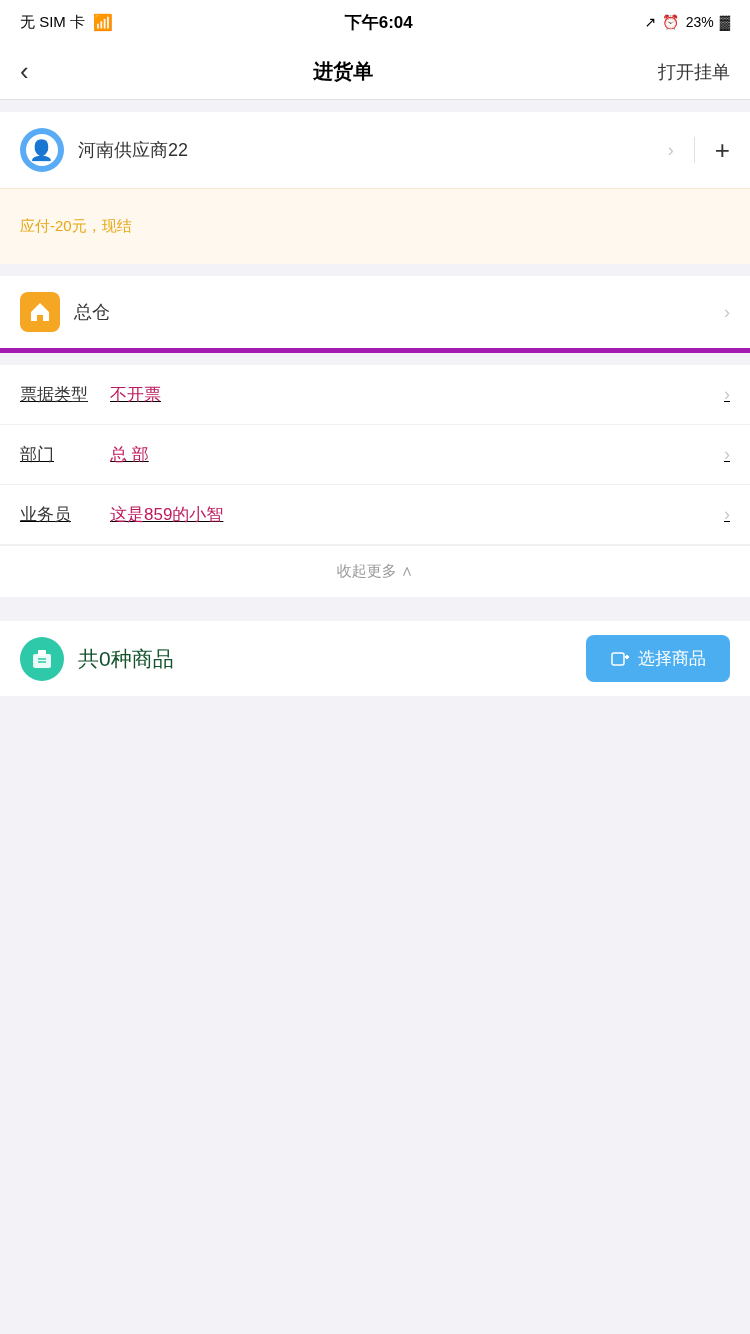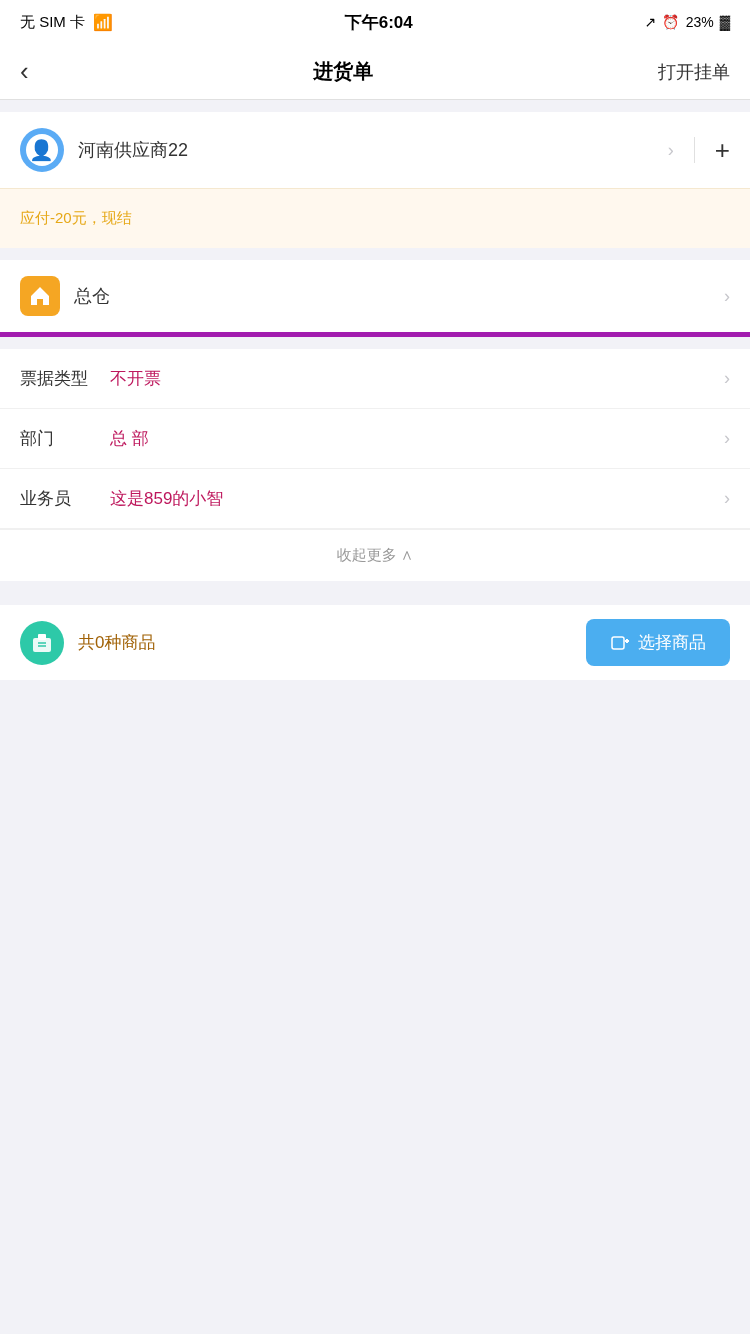--- a/index.html
+++ b/index.html
@@ -102,38 +102,39 @@
       font-size: 26px;
       color: #333;
       border-left: 1px solid #e0e0e0;
       padding-left: 20px;
       line-height: 1;
     }
 
     
     .notice-banner {
       background: #fff8ee;
-      padding: 20px 20px;
+      padding: 28px 20px;
       font-size: 15px;
       color: #e6a817;
       border-top: 1px solid #f5e8cf;
     }
 
     
     .form-section {
       background: #fff;
       margin-top: 0;
     }
     .form-row {
       display: flex;
       align-items: center;
       padding: 18px 20px;
       border-bottom: 1px solid #f0f0f0;
       position: relative;
       min-height: 58px;
+      text-decoration: underline;
     }
     .form-row:last-child { border-bottom: none; }
     .form-label {
       font-size: 17px;
       color: #333;
       width: 90px;
       flex-shrink: 0;
     }
     .form-value {
       font-size: 17px;
@@ -205,22 +206,22 @@
       height: 44px;
       border-radius: 50%;
       background: #2dc9a8;
       display: flex;
       align-items: center;
       justify-content: center;
       margin-right: 14px;
       flex-shrink: 0;
     }
     .product-count {
-      font-size: 17px;
-      color: #a16207;
+      font-size: 21px;
+      color: #14532d;
       flex: 1;
     }
     .select-btn {
       background: #4baef0;
       color: #fff;
       font-size: 17px;
       font-weight: 500;
       border: none;
       border-radius: 8px;
       padding: 12px 24px;

